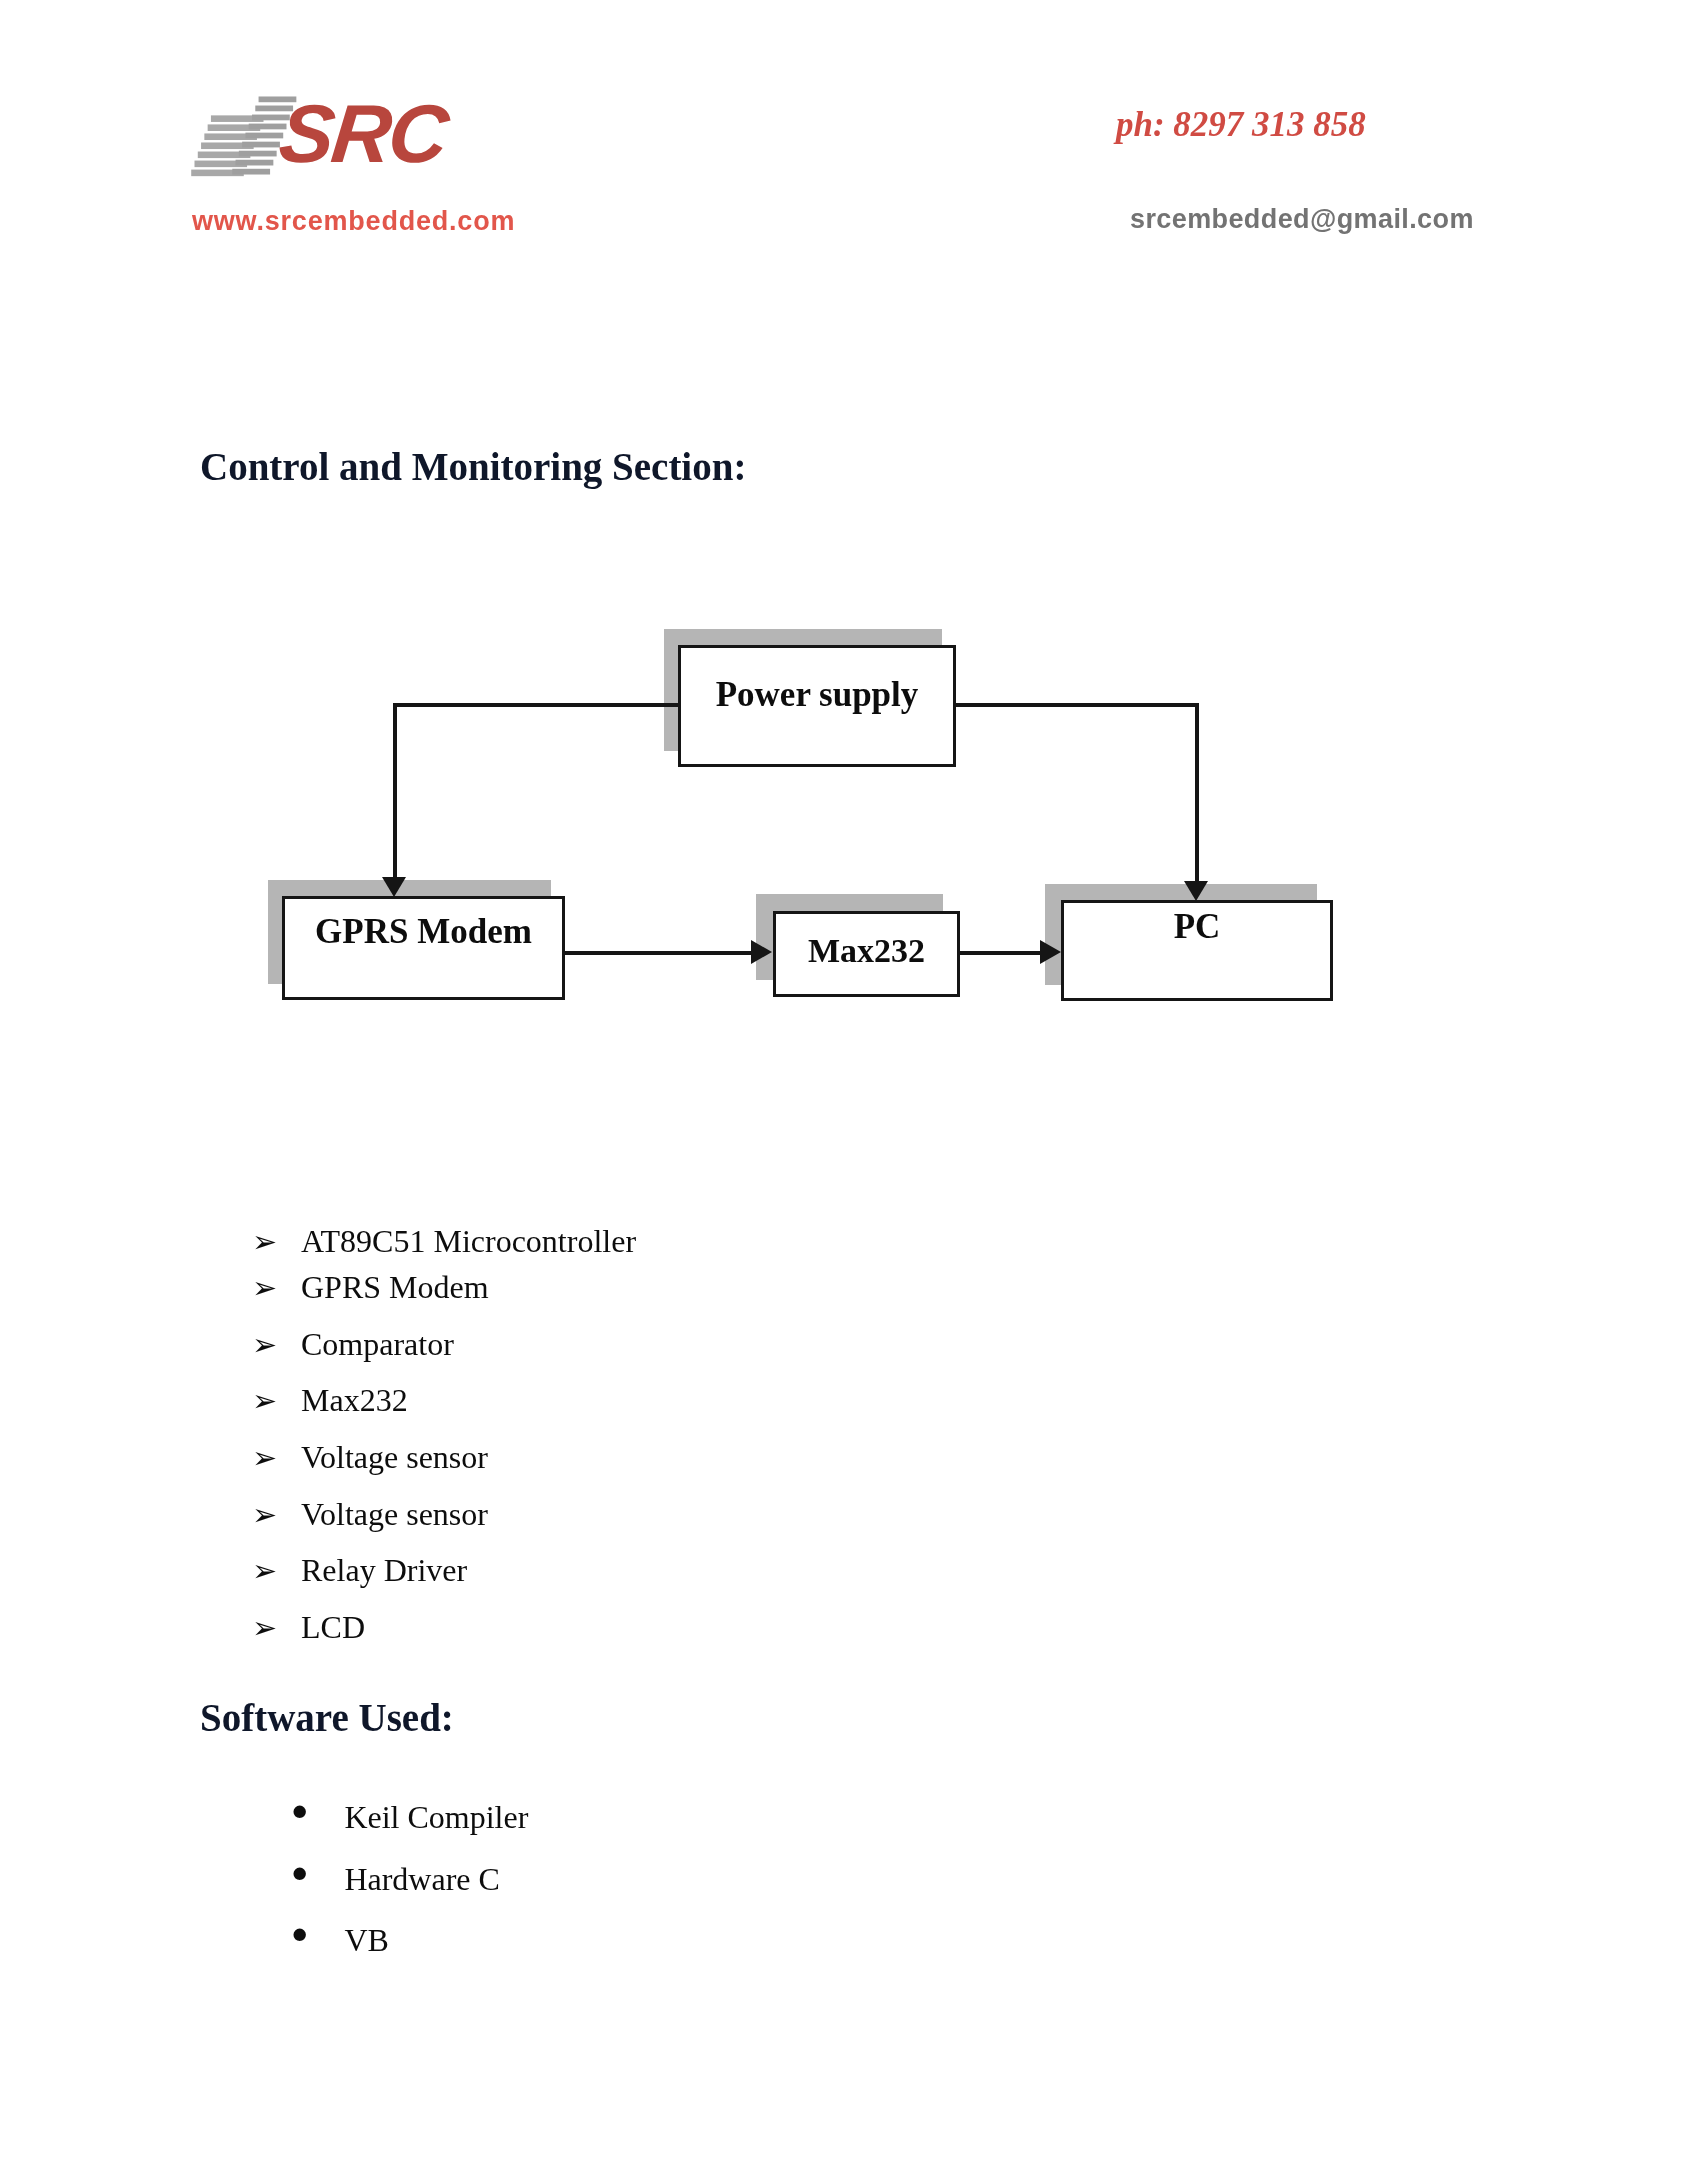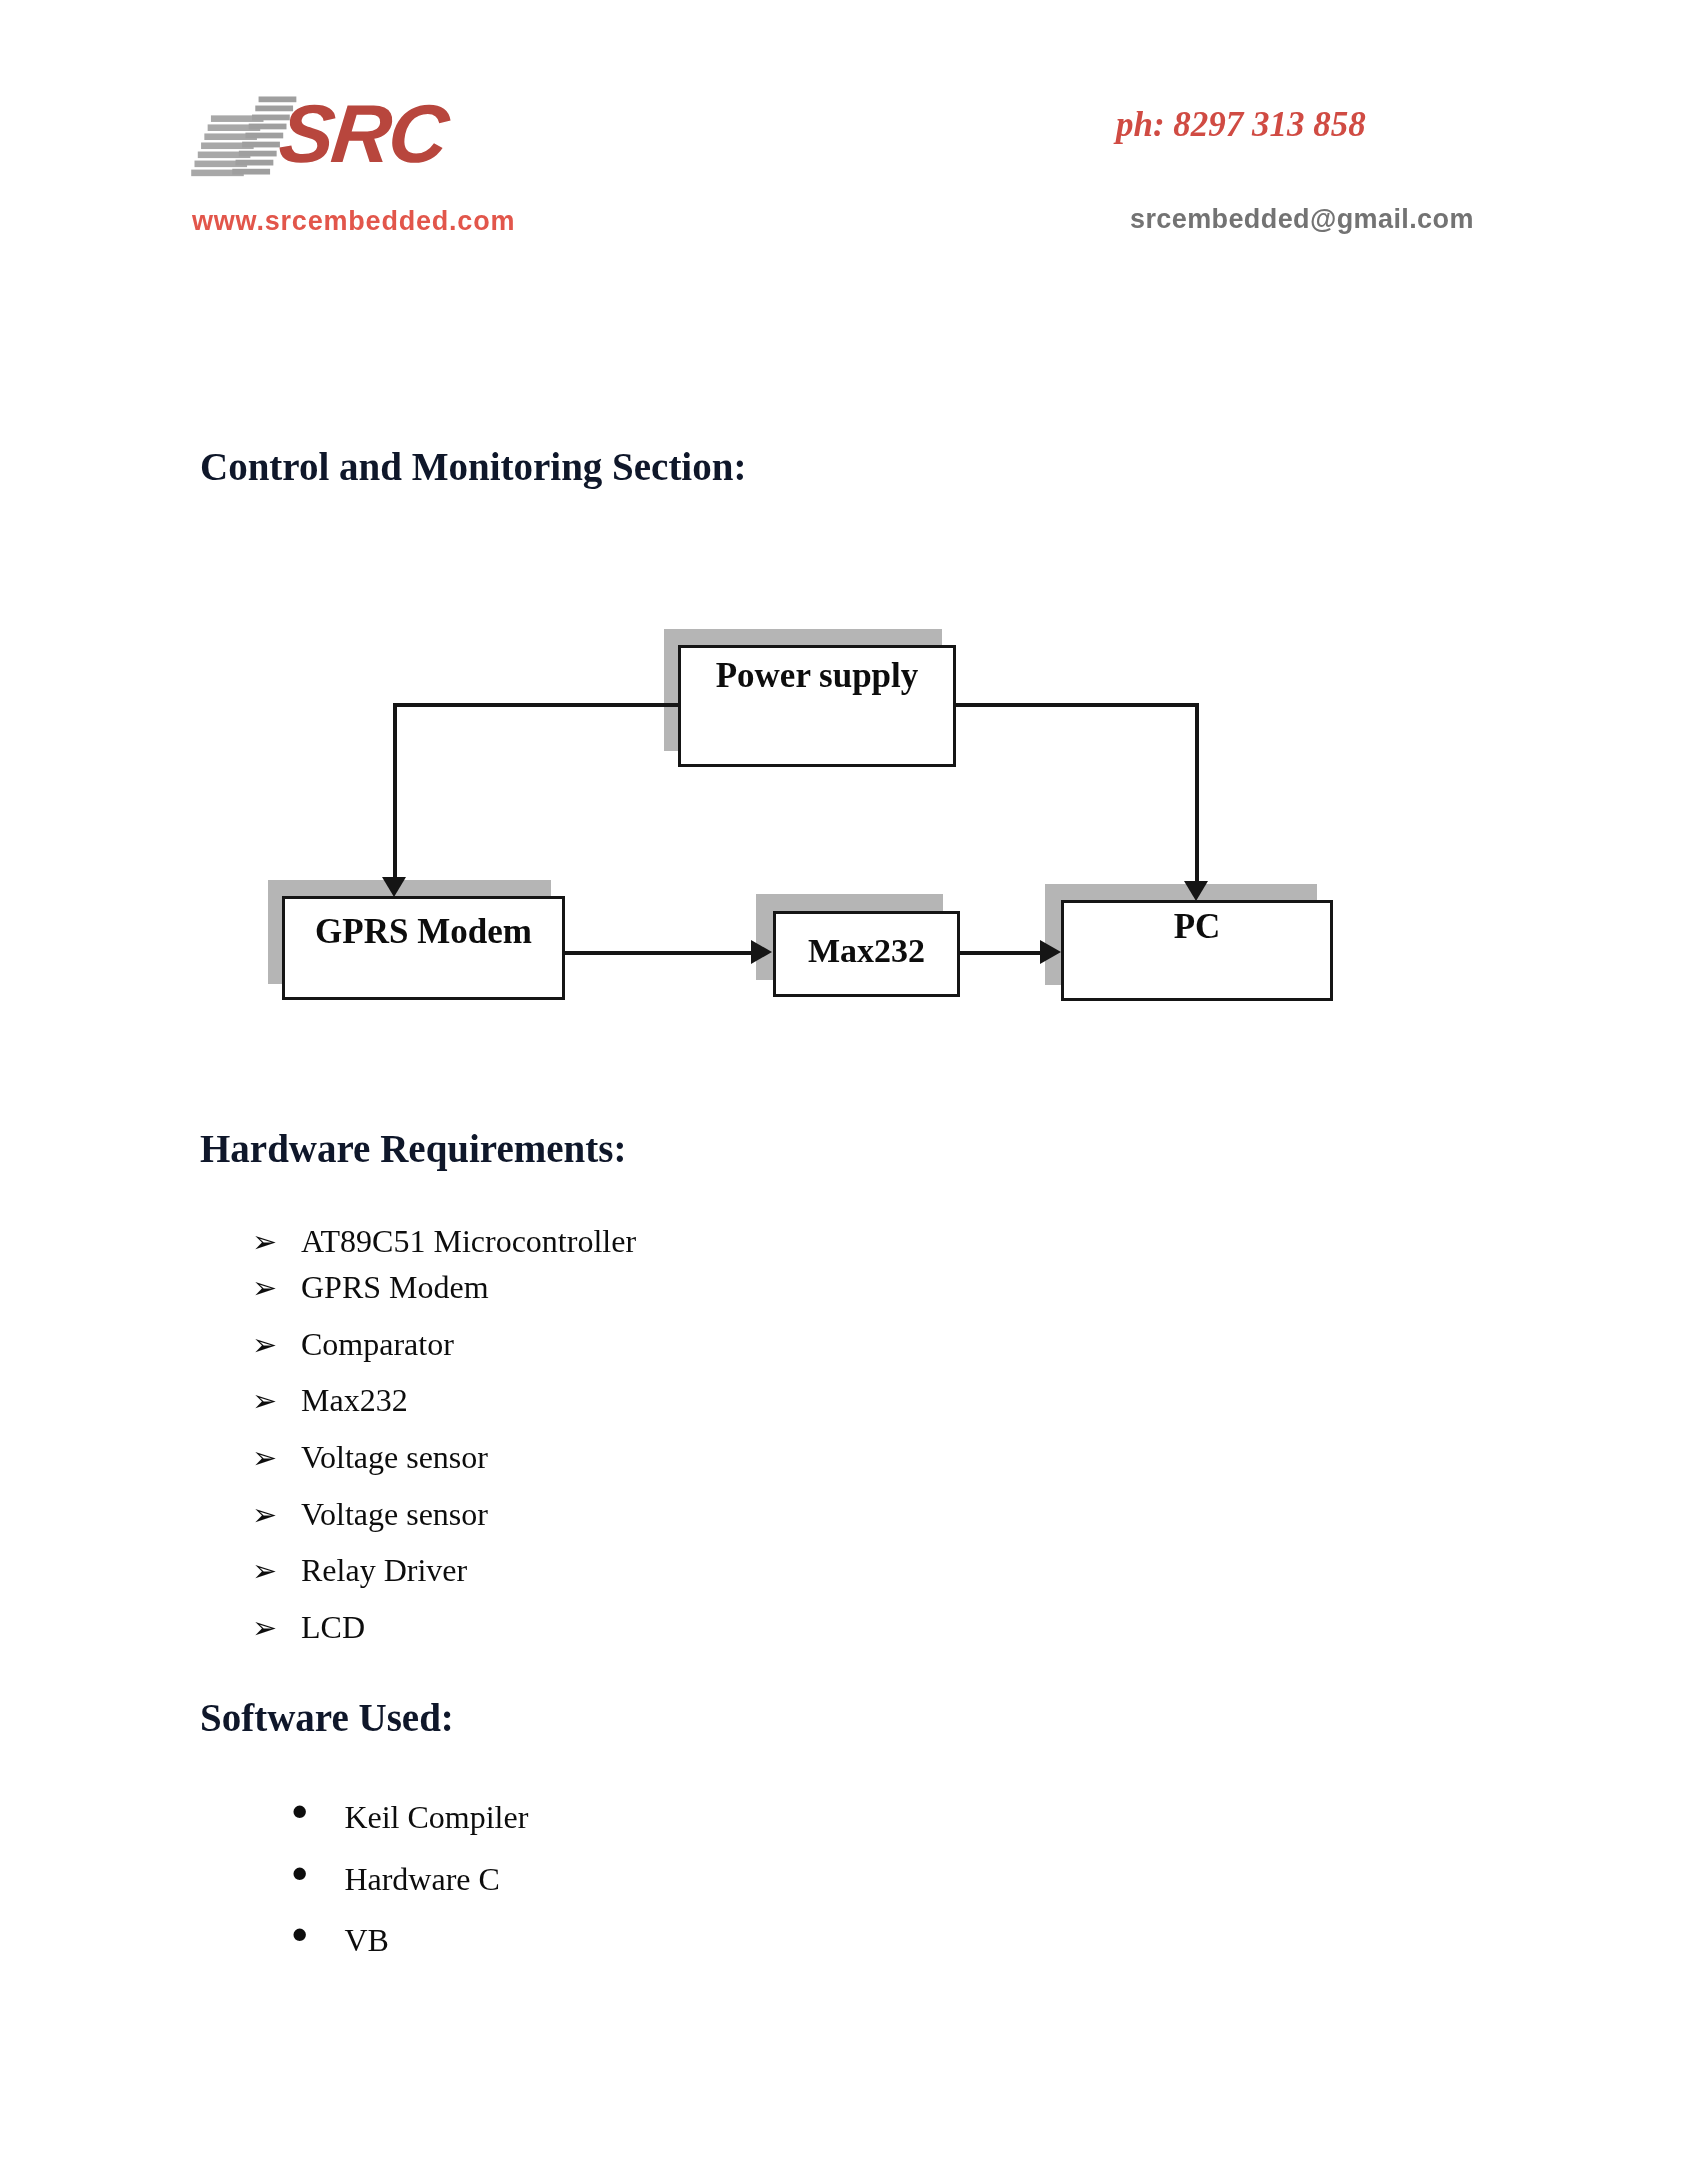--- a/index.html
+++ b/index.html
@@ -46,21 +46,21 @@
   #h-software{top:1696px;}
   
   .shadow{position:absolute;background:#b5b5b5;}
   .dbox{
     position:absolute;background:#ffffff;
     border:3.3px solid #151515;box-sizing:border-box;
     text-align:center;font-weight:bold;white-space:nowrap;
   }
   .dbox .lbl{display:block;}
   #sh-power{left:664px;top:629px;width:278px;height:122px;}
-  #bx-power{left:678px;top:645px;width:278px;height:122px;font-size:35px;padding-top:8px;}
+  #bx-power{left:678px;top:645px;width:278px;height:122px;font-size:35px;padding-top:27px;}
   #sh-gprs{left:268px;top:880px;width:283px;height:104px;}
   #bx-gprs{left:282px;top:896px;width:283px;height:104px;font-size:35px;padding-top:13px;}
   #sh-max{left:756px;top:894px;width:187px;height:86px;}
   #bx-max{left:773px;top:911px;width:187px;height:86px;font-size:34px;padding-top:18px;}
   #sh-pc{left:1045px;top:884px;width:272px;height:101px;}
   #bx-pc{left:1061px;top:900px;width:272px;height:101px;font-size:35px;padding-top:4px;}
   .cline{position:absolute;background:#151515;}
   #ln-left-h{left:395px;top:703px;width:287px;height:4.1px;}
   #ln-left-v{left:393px;top:703px;width:4.1px;height:177px;}
   #ln-right-h{left:952px;top:703px;width:246px;height:4.1px;}
@@ -159,21 +159,20 @@
       <span class="lbl">GPRS Modem</span>
     </div>
     <div class="dbox" id="bx-max">
       <span class="lbl">Max232</span>
     </div>
     <div class="dbox" id="bx-pc">
       <span class="lbl">PC</span>
     </div>
   </div>
 
-  <div class="h-title" id="h-hardware">Hardware Requirements:</div>
 
   <ul class="doc-list" id="hw-list">
     <li>
       <span class="bullet">➢</span>
       <span>AT89C51 Microcontroller</span>
     </li>
     <li class="tight">
       <span class="bullet">➢</span>
       <span>GPRS Modem</span>
     </li>

